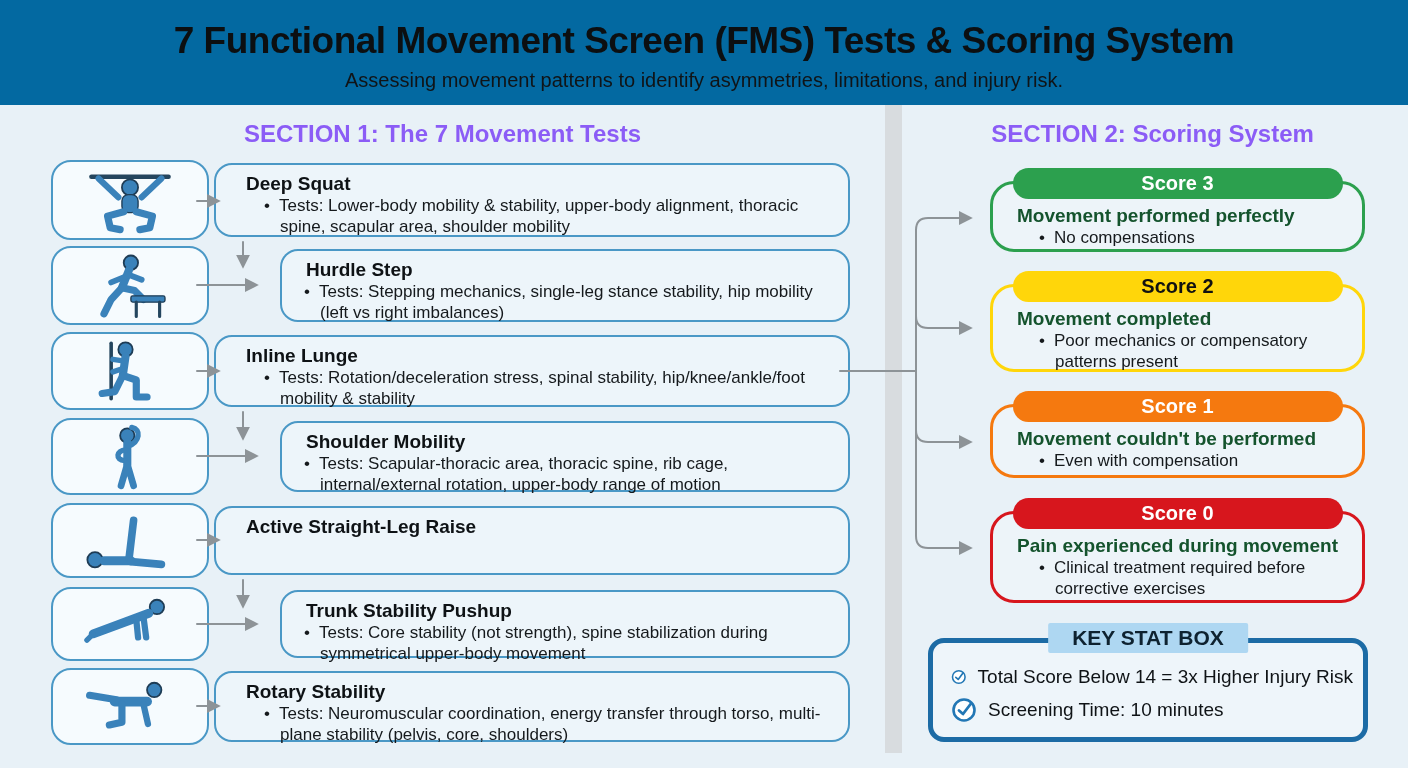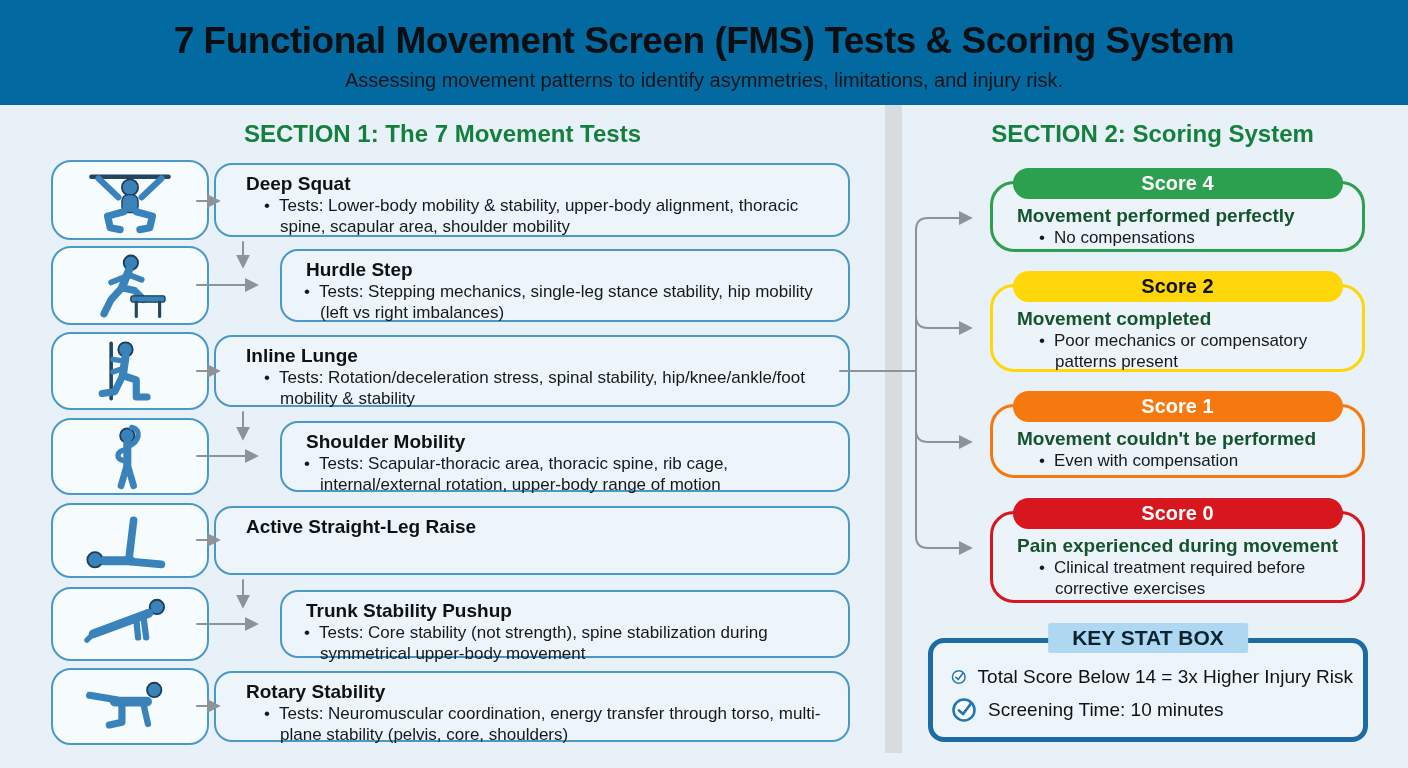--- a/index.html
+++ b/index.html
@@ -9,21 +9,21 @@
     background:var(--panel,#e8f1f7);
     color:#14181b;
   }
   
   .header-band{position:absolute;left:0;top:0;width:1408px;height:105px;background:#0369a1;}
   .main-title{position:absolute;left:0;right:0;top:20px;text-align:center;
     font-size:37px;font-weight:bold;letter-spacing:-0.5px;color:#0c0f11;}
   .subtitle{position:absolute;left:0;right:0;top:69px;text-align:center;font-size:20px;color:#101417;}
   
   .divider{position:absolute;left:885px;top:105px;width:17px;height:648px;background:var(--divider,#d8dcdf);}
-  .sec-heading{position:absolute;font-size:24px;font-weight:bold;text-align:center;color:#15803d;}
+  .sec-heading{position:absolute;font-size:24px;font-weight:bold;text-align:center;color:#8b5cf6;}
   #sec1-heading{left:0;top:120px;width:885px;}
   #sec2-heading{left:900px;top:120px;width:505px;}
   
   .row{position:absolute;left:11px;width:977px;}
   .icon-box{position:absolute;left:40px;top:0;bottom:0;width:158px;
     background:#f6fbfe;border:2px solid var(--accent,#4a98c6);border-radius:20px;
     display:flex;align-items:center;justify-content:center;box-sizing:border-box;}
   .text-box{position:absolute;top:3px;bottom:3px;box-sizing:border-box;
     background:#edf5fa;border:2px solid var(--accent,#4a98c6);border-radius:18px;
     padding-top:7px;}
@@ -181,21 +181,21 @@
       <path class="flimb" stroke-width="7" d="M70 36 L75 58"></path>
     </svg>
   </div>
   <div class="text-box odd">
     <div class="t-title">Rotary Stability</div>
     <div class="t-bullet">Tests: Neuromuscular coordination, energy transfer through torso, multi-plane stability (pelvis, core, shoulders)</div>
   </div>
 </div>
 
 <div class="score-card" id="score-card-0" style="top: 181px; height: 71px; border-color: rgb(44, 160, 78);">
-  <div class="score-pill" style="background: rgb(44, 160, 78); color: rgb(255, 255, 255);">Score 4</div>
+  <div class="score-pill" style="background: rgb(44, 160, 78); color: rgb(255, 255, 255);">Score 3</div>
   <div class="score-headline">Movement performed perfectly</div>
   <div class="score-bullet">No compensations</div>
 </div>
 <div class="score-card" id="score-card-1" style="top: 284px; height: 88px; border-color: rgb(255, 214, 10);">
   <div class="score-pill" style="background: rgb(255, 214, 10); color: rgb(17, 17, 17);">Score 2</div>
   <div class="score-headline">Movement completed</div>
   <div class="score-bullet">Poor mechanics or compensatory patterns present</div>
 </div>
 <div class="score-card" id="score-card-2" style="top: 404px; height: 74px; border-color: rgb(245, 121, 15);">
   <div class="score-pill" style="background: rgb(245, 121, 15); color: rgb(255, 255, 255);">Score 1</div>

